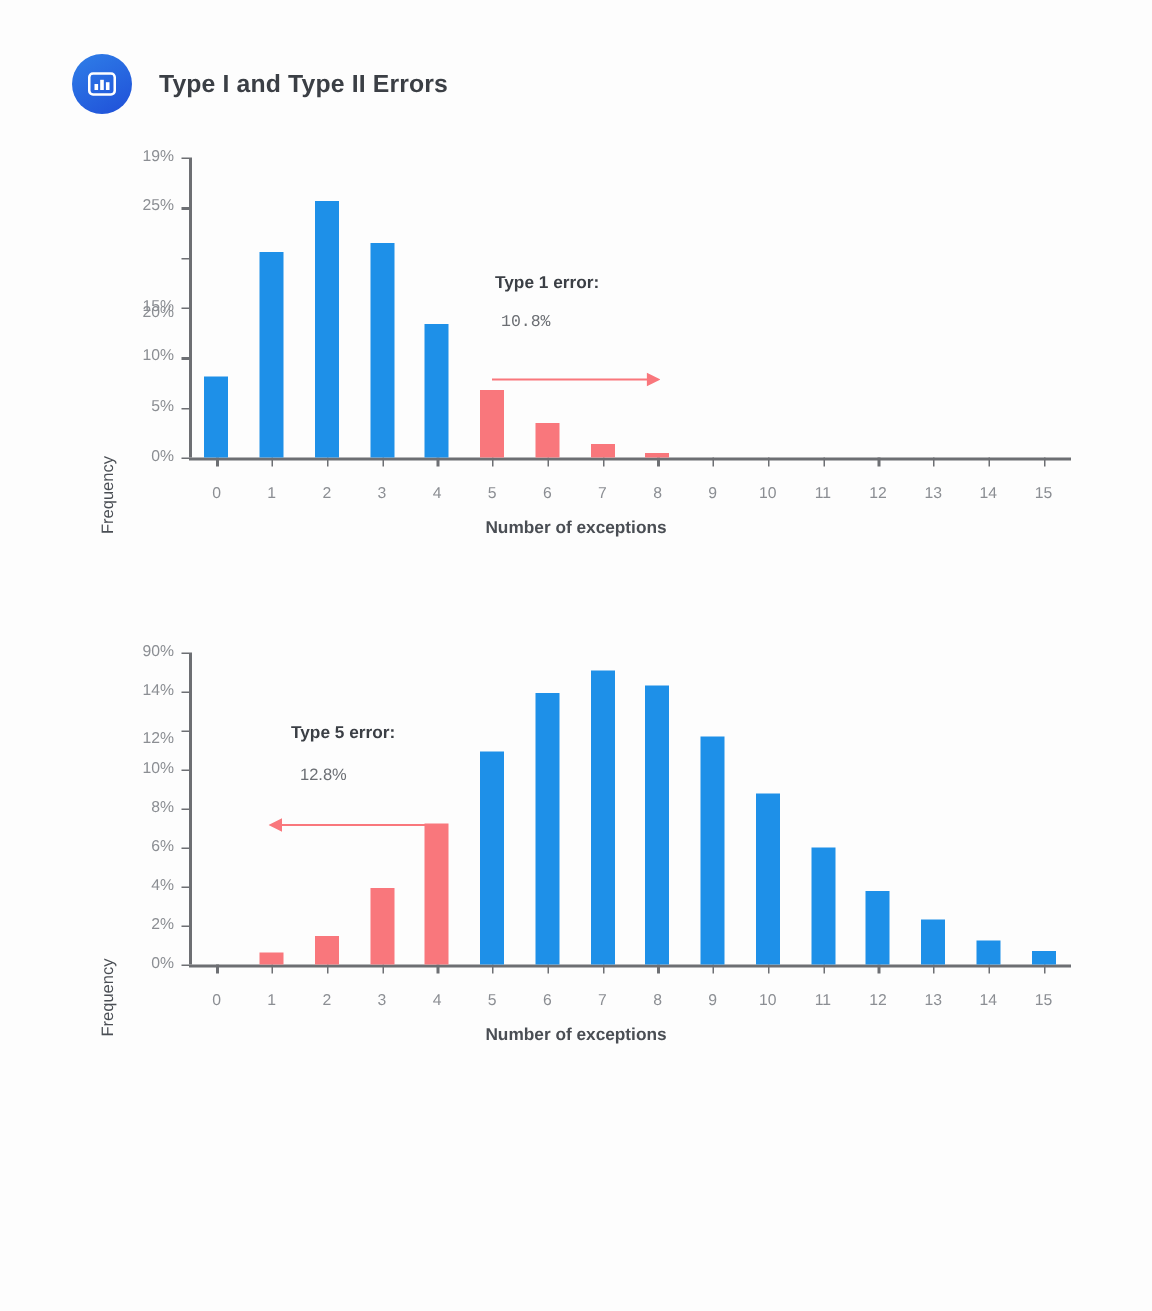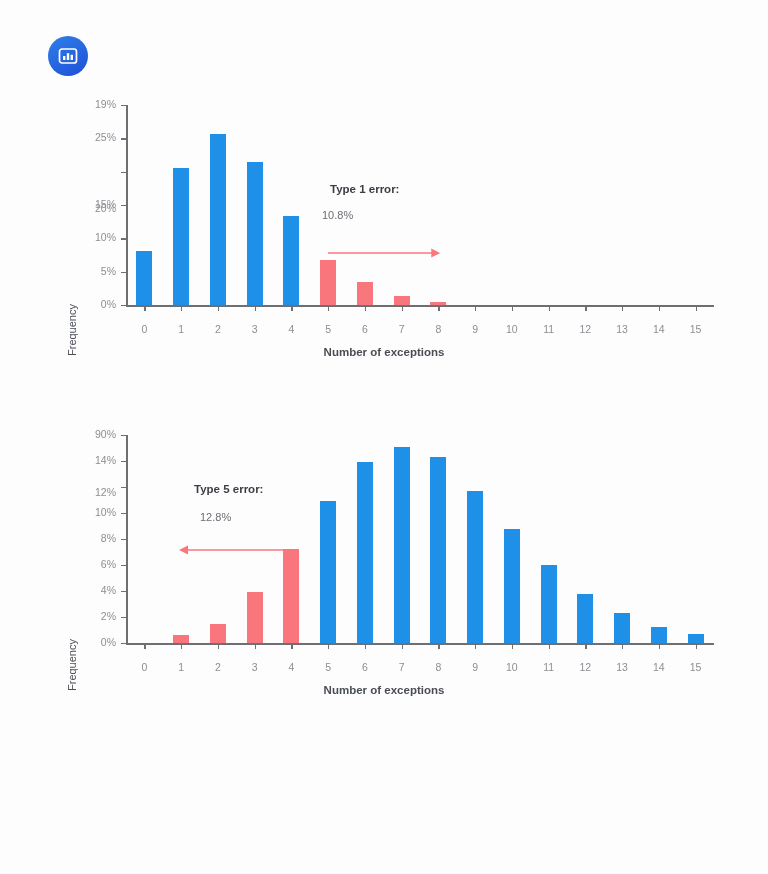--- a/index.html
+++ b/index.html
@@ -82,20 +82,21 @@
 
 <div class="header">
   <div class="brand-icon">
     <svg width="22" height="22" viewBox="0 0 22 22">
       <rect x="2.5" y="4" width="17" height="14" rx="2.5" fill="none" stroke="#ffffff" stroke-width="1.7"></rect>
       <rect x="6" y="11" width="2.4" height="4" fill="#ffffff"></rect>
       <rect x="9.8" y="8.2" width="2.4" height="6.8" fill="#ffffff"></rect>
       <rect x="13.6" y="9.8" width="2.4" height="5.2" fill="#ffffff"></rect>
     </svg>
   </div>
+  <div class="header-title">Type I and Type II Errors</div>
 </div>
 
 <div class="chart-block">
 
   <div class="plot-wrap" style="height:330px;">
     <div class="ylabel" style="left:66px; top:280px;">Frequency</div>
     <div class="plot" id="plot0" style="left:126px; top:29px; width:588px; height:200px;">
         <div class="axis-line" style="left: 0px; top: 0px; width: 1.5px; height: 200px;"></div>
         <div class="axis-line" style="left: 0px; top: 200px; width: 588px; height: 1.5px;"></div>
         <div class="tick" style="left: -5px; top: 200px; width: 5px; height: 1.2px;"></div>
@@ -147,21 +148,21 @@
         <div class="xtick-label" style="left: 402.625px; top: 218px; width: 40px;">11</div>
         <div class="tick" style="left: 459.375px; top: 200px; width: 1.2px; height: 6px;"></div>
         <div class="xtick-label" style="left: 439.375px; top: 218px; width: 40px;">12</div>
         <div class="tick" style="left: 496.125px; top: 200px; width: 1.2px; height: 6px;"></div>
         <div class="xtick-label" style="left: 476.125px; top: 218px; width: 40px;">13</div>
         <div class="tick" style="left: 532.875px; top: 200px; width: 1.2px; height: 6px;"></div>
         <div class="xtick-label" style="left: 512.875px; top: 218px; width: 40px;">14</div>
         <div class="tick" style="left: 569.625px; top: 200px; width: 1.2px; height: 6px;"></div>
         <div class="xtick-label" style="left: 549.625px; top: 218px; width: 40px;">15</div>
         <div class="anno-title" style="left: 204px; top: 78px;">Type 1 error:</div>
-        <div class="anno-value" style="left: 196px; top: 104px;">10.8%</div>
+        <div class="anno-value" style="left: 208px; top: 104px; font-family: Liberation Mono, monospace;">10.8%</div>
         <svg width="114.25" height="14" class="anno-arrow" style="left: 200.125px; top: 141px; position: absolute;">
           <line x1="2" y1="7" x2="106.25" y2="7" stroke="#f9777c" stroke-width="1.3"></line>
           <polygon points="114.25,7 105.25,2.5 105.25,11.5" fill="#f9777c"></polygon>
         </svg>
       </div>
     <div class="xlabel" style="top:270px;">Number of exceptions</div>
   </div>
 </div>
 
 <div class="chart-block">

